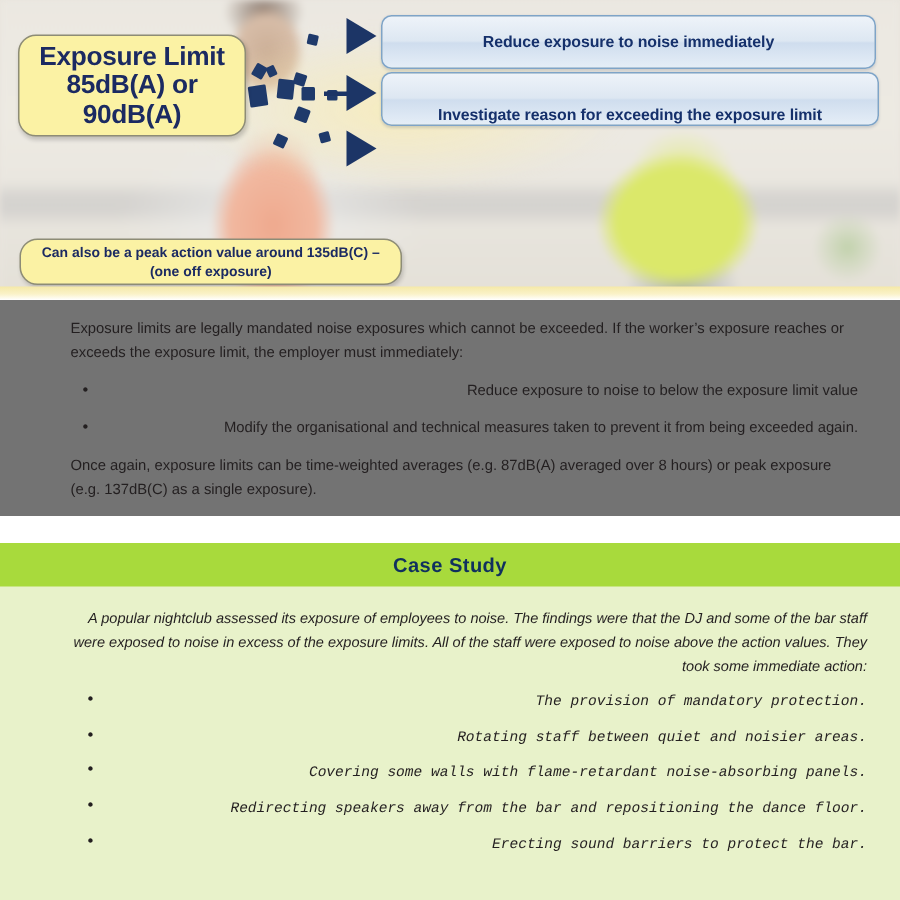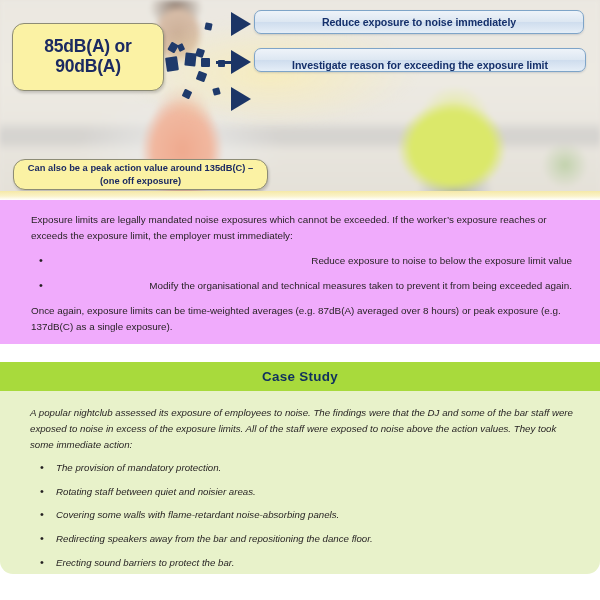--- a/index.html
+++ b/index.html
@@ -100,21 +100,21 @@
     align-items: center; justify-content: center;
     font-size: 9.3px;
     line-height: 1.35;
   }
 
   
   .blue-box {
     position: absolute;
     left: 254px;
     width: 332px;
-    height: 24px;
+    height: 36px;
     background: linear-gradient(to bottom, #eef3f9 0%, #dde7f2 48%, #cfddee 52%, #e5eef7 100%);
     border: 1.1px solid #7ea4c8;
     border-radius: 7px;
     display: flex;
     align-items: center;
     justify-content: center;
     color: #15306b;
     font-size: 10.6px;
     font-weight: bold;
     letter-spacing: -0.05px;
@@ -148,22 +148,22 @@
     position: absolute;
     background: #1f3a6b;
   }
   .dash.r { border-radius: 1px; }
 
   
   .body-block {
     position: absolute;
     left: 0; top: 200px;
     width: 600px;
-    padding: 12px 28px 0 31px;
-    background: #f0abfc;
+    padding: 12px 28px 0 47px;
+    background: #737373;
   }
   .body-block p {
     color: #231f20;
     font-size: 9.9px;
     line-height: 1.62;
     margin-bottom: 9px;
   }
   ul.body-list {
     list-style: none;
     margin: 4px 0 9px 0;
@@ -183,57 +183,58 @@
     left: 8px; top: -1px;
     font-size: 11px;
     color: #231f20;
   }
 
   
   .case-study {
     position: absolute;
     left: 0; top: 362px;
     width: 600px;
-    height: 212px;
+    height: 238px;
     background: #e8f2ca;
-    border-radius: 13px;
   }
   .case-study-header {
     height: 29px;
     background: #a8da3c;
     display: flex;
     align-items: center;
     justify-content: center;
     color: #10305e;
     font-size: 13.4px;
     font-weight: bold;
     letter-spacing: 0.3px;
   }
   .case-body {
-    padding: 14px 22px 0 30px;
+    padding: 14px 22px 0 47px;
+    text-align: right;
   }
   .case-body p {
     color: #231f20;
     font-size: 9.7px;
     font-style: italic;
     line-height: 1.63;
     margin-bottom: 8px;
   }
   ul.case-list {
     list-style: none;
     margin: 0 0 8px 0;
   }
   ul.case-list li {
     position: relative;
     color: #231f20;
     font-size: 9.7px;
     font-style: italic;
     line-height: 1.6;
     padding-left: 26px;
     margin-bottom: 8px;
+    font-family: Liberation Mono, monospace;
   }
   ul.case-list li::before {
     content: "\2022";
     position: absolute;
     left: 10px; top: -1px;
     font-size: 11px;
     font-style: normal;
     color: #231f20;
   }
 </style>
@@ -257,20 +258,21 @@
   <div class="dash r" style="left:183px;top:90px;width:8px;height:8px;transform:rotate(25deg);"></div>
   <div class="dash r" style="left:144px;top:58px;width:9px;height:6px;"></div>
 
   <div class="arrow-stem" id="arrow-stem-1"></div>
 
   <div class="arrow" id="arrow-0"></div>
   <div class="arrow" id="arrow-1"></div>
   <div class="arrow" id="arrow-2"></div>
 
   <div class="yellow-box" id="exposure-limit-box">
+    <span class="ln">Exposure Limit</span>
     <span class="ln">85dB(A) or</span>
     <span class="ln">90dB(A)</span>
   </div>
 
   <div class="blue-box" id="blue-box-0">
     <span>Reduce exposure to noise immediately</span>
   </div>
   <div class="blue-box" id="blue-box-1">
     <span>Investigate reason for exceeding the exposure limit</span>
   </div>

